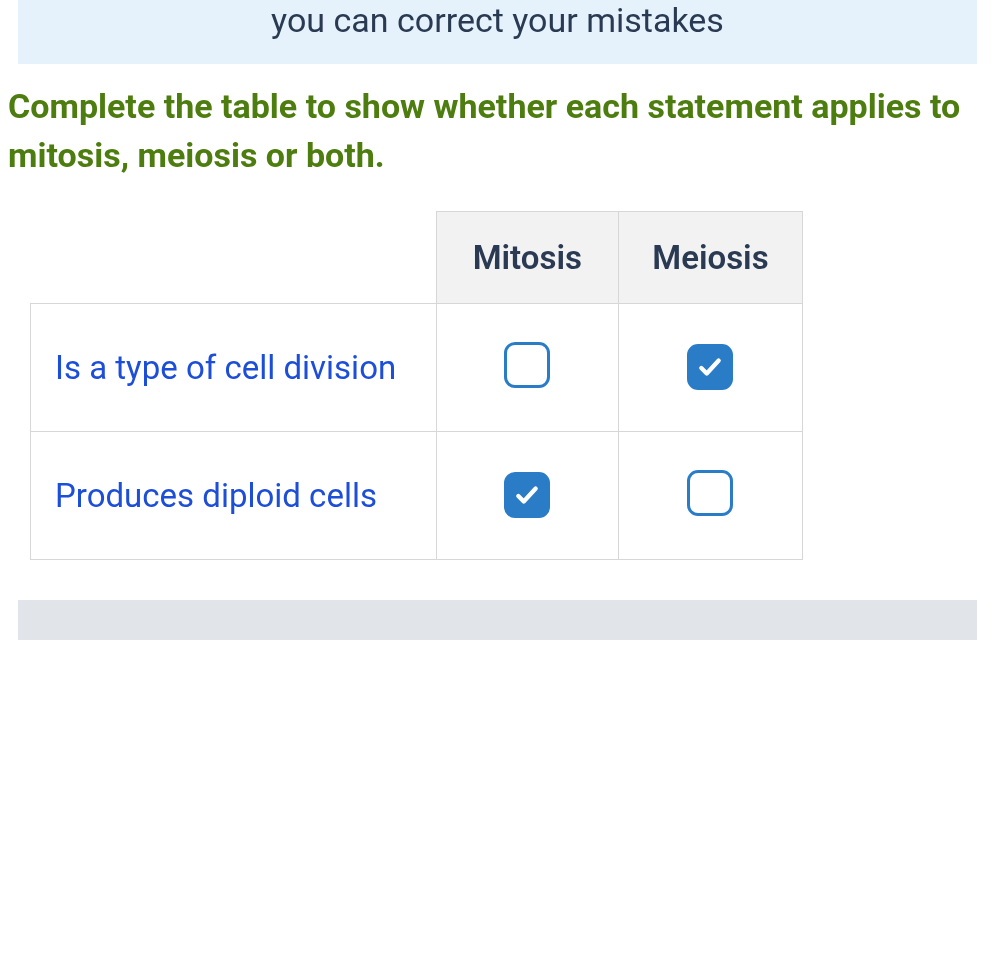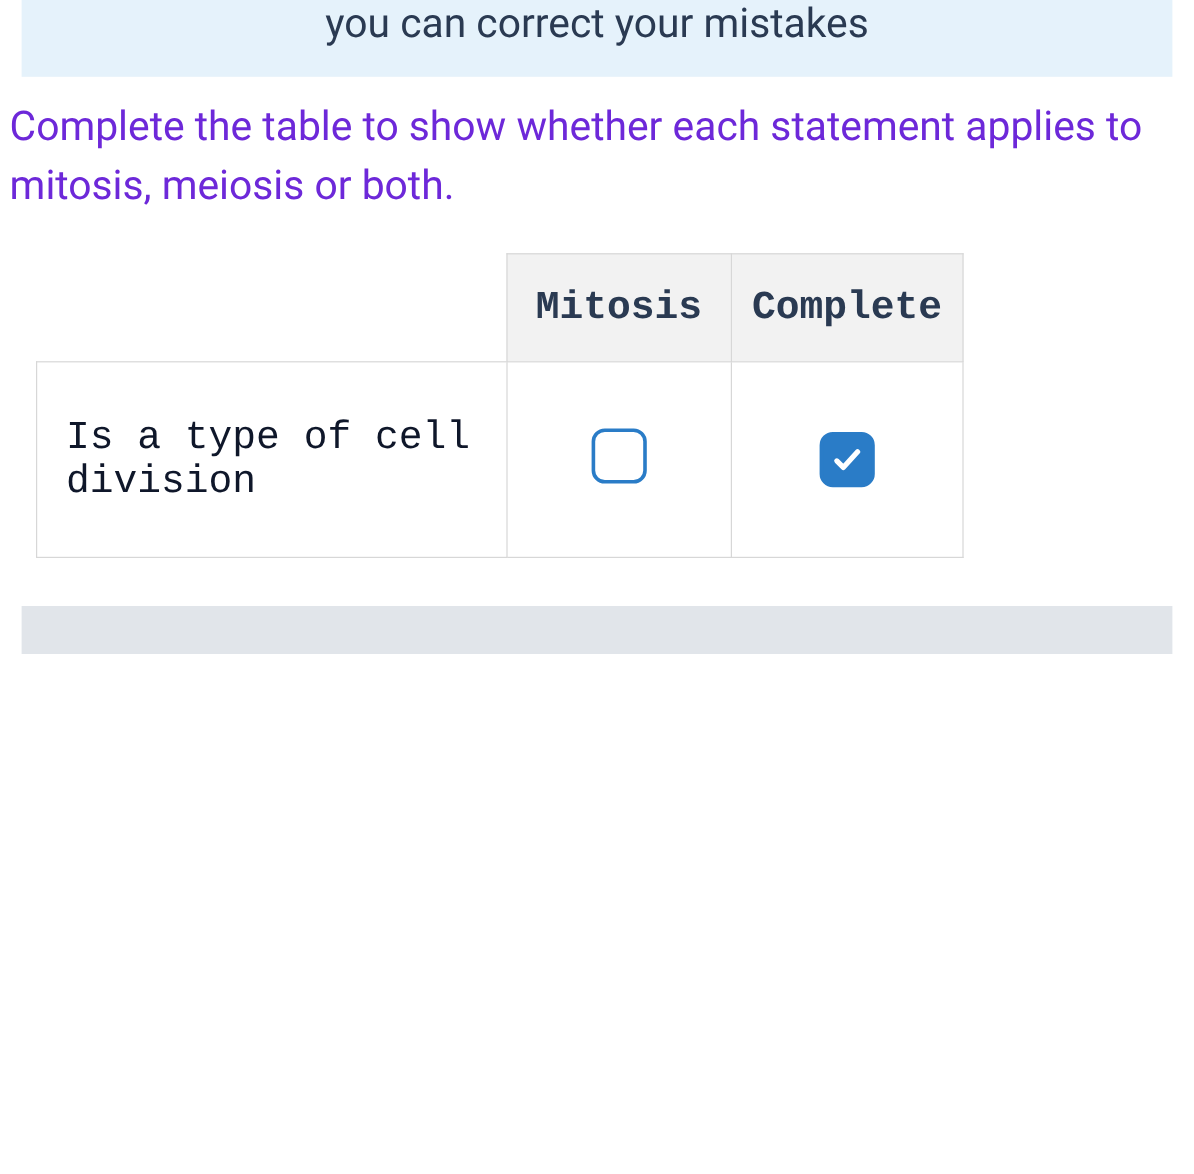--- a/index.html
+++ b/index.html
@@ -12,50 +12,50 @@
     .banner {
       background: #e5f2fb;
       padding: 0 30px 24px 30px;
       text-align: center;
       font-size: 34px;
       color: #2a3a52;
       margin: 0 18px 10px 18px;
     }
     .prompt {
       font-size: 34px;
-      color: #6d28d9;
+      color: #4d7c0f;
       padding: 8px 8px 20px 8px;
       line-height: 1.45;
+      font-weight: bold;
     }
     .table-wrap {
       padding: 10px 30px 0 30px;
     }
     table {
       border-collapse: collapse;
       width: 773px;
-      font-family: Liberation Mono, monospace;
     }
     th, td {
       border: 1px solid #d7d7d7;
     }
     th.empty {
       border: none;
       background: transparent;
     }
     th.col {
       background: #f2f2f2;
       font-size: 33px;
       font-weight: 600;
       color: #2a3a52;
       padding: 26px 10px;
       text-align: center;
     }
     td.label {
       font-size: 33px;
-      color: #0f172a;
+      color: #1d4ed8;
       padding: 44px 24px;
       text-align: left;
       font-weight: 400;
       width: 480px;
     }
     td.check {
       text-align: center;
       vertical-align: middle;
       width: 200px;
     }
@@ -99,30 +99,39 @@
 </div>
 
 <div class="prompt">Complete the table to show whether each statement applies to mitosis, meiosis or both.</div>
 
 <div class="table-wrap">
   <table>
     <thead>
       <tr>
         <th class="empty"></th>
         <th class="col">Mitosis</th>
-        <th class="col">Complete</th>
+        <th class="col">Meiosis</th>
       </tr>
     </thead>
     <tbody id="tbody">
     <tr>
           <td class="label">Is a type of cell division</td>
           <td class="check"><span class="checkbox unchecked"></span></td>
           <td class="check"><span class="checkbox checked">
               <svg viewBox="0 0 24 24">
                 <polyline points="4 13 9 18 20 6"></polyline>
               </svg>
             </span></td>
         </tr>
+        <tr>
+          <td class="label">Produces diploid cells</td>
+          <td class="check"><span class="checkbox checked">
+              <svg viewBox="0 0 24 24">
+                <polyline points="4 13 9 18 20 6"></polyline>
+              </svg>
+            </span></td>
+          <td class="check"><span class="checkbox unchecked"></span></td>
+        </tr>
       </tbody>
   </table>
 </div>
 
 <div class="footer-strip"></div>
 
 </body></html>

